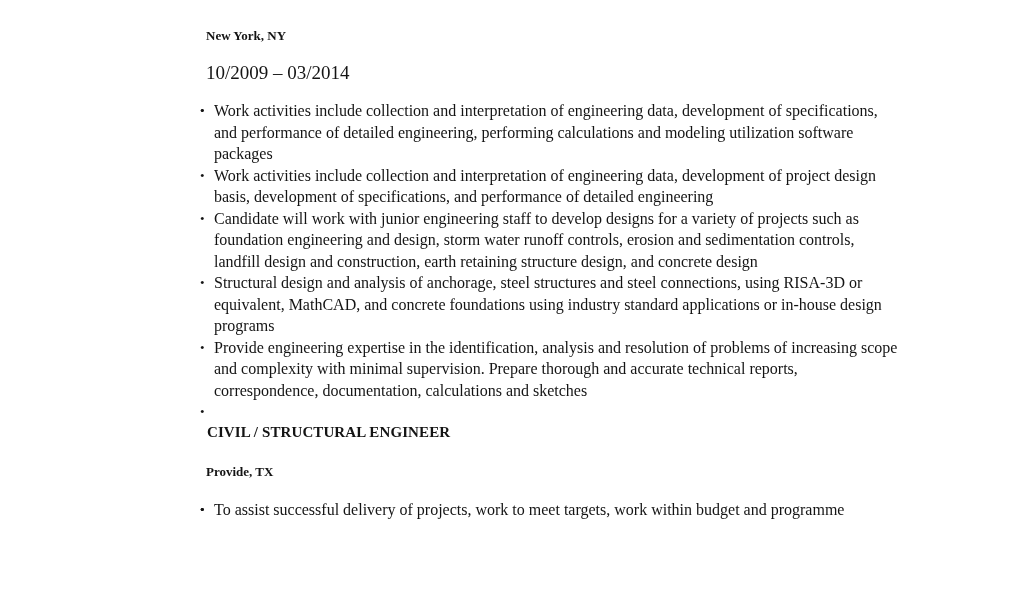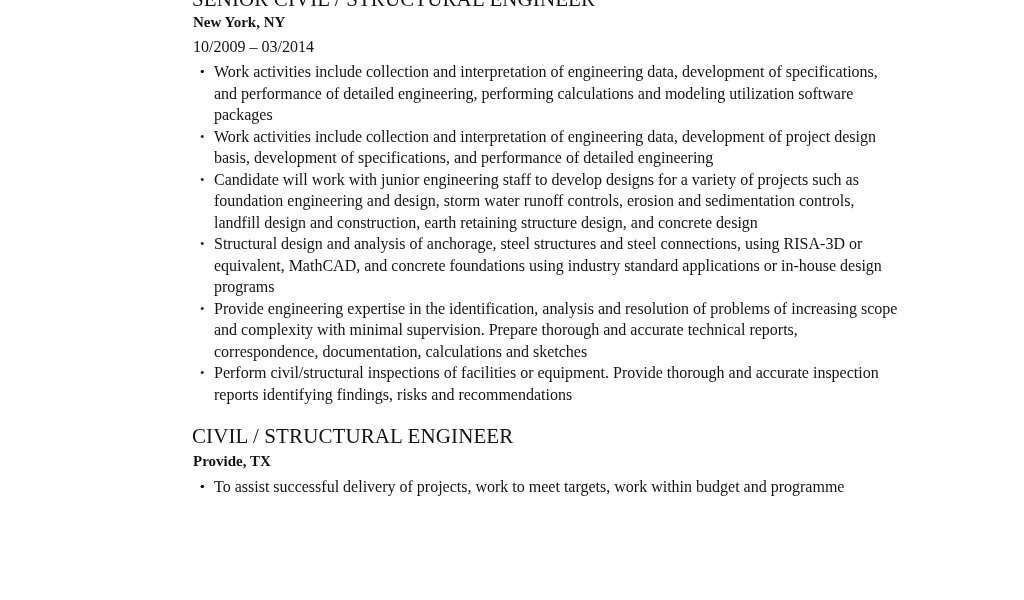--- a/index.html
+++ b/index.html
@@ -3,25 +3,25 @@
 <meta charset="utf-8">
 <style>
   html, body { margin: 0; padding: 0; }
   body {
     width: 1024px; height: 600px; overflow: hidden; background: #ffffff;
     font-family: "Liberation Serif", "DejaVu Serif", serif;
     color: #141414; position: relative;
   }
   .page { position: absolute; left: 189px; top: -14px; width: 800px; }
   .job-title {
-    font-weight: normal; font-size: 21px; line-height: 21px; margin: 3px;
+    font-weight: bold; font-size: 15px; line-height: 21px; margin: 18px;
     letter-spacing: 0.1px;
   }
-  .location { font-weight: bold; font-size: 15px; line-height: 21px; margin: 4px; }
-  .dates { font-size: 16px; line-height: 20px; margin: 4px; }
+  .location { font-weight: bold; font-size: 13px; line-height: 21px; margin: 17px; }
+  .dates { font-size: 19px; line-height: 20px; margin: 17px; }
   ul.duties { list-style: none; margin: 0; padding: 0; }
   ul.duties li {
     position: relative; padding-left: 25px; font-size: 16px; line-height: 21.5px;
     white-space: pre-line;
   }
   ul.duties li .bullet {
     position: absolute; left: 11px; top: 0; font-size: 13px; line-height: 21.5px;
   }
   .section { margin: 0; }
   .section + .section { margin-top: 20px; }
@@ -47,22 +47,21 @@
 basis, development of specifications, and performance of detailed engineering</span></li>
       <li><span class="bullet">•</span><span>Candidate will work with junior engineering staff to develop designs for a variety of projects such as
 foundation engineering and design, storm water runoff controls, erosion and sedimentation controls,
 landfill design and construction, earth retaining structure design, and concrete design</span></li>
       <li><span class="bullet">•</span><span>Structural design and analysis of anchorage, steel structures and steel connections, using RISA-3D or
 equivalent, MathCAD, and concrete foundations using industry standard applications or in-house design
 programs</span></li>
       <li><span class="bullet">•</span><span>Provide engineering expertise in the identification, analysis and resolution of problems of increasing scope
 and complexity with minimal supervision. Prepare thorough and accurate technical reports,
 correspondence, documentation, calculations and sketches</span></li>
-      <li><span class="bullet">•</span><span>Perform civil/structural inspections of facilities or equipment. Provide thorough and accurate inspection
-reports identifying findings, risks and recommendations</span></li>
+      <li><span class="bullet">•</span></li>
     </ul>
   </div>
 
   <div class="section" style="margin-top:21px;">
     <p class="job-title">CIVIL / STRUCTURAL ENGINEER</p>
     <p class="location">Provide, TX</p>
     <ul class="duties">
       <li><span class="bullet">•</span></li>
       <li><span class="bullet">•</span></li>
       <li><span class="bullet">•</span><span>To assist successful delivery of projects, work to meet targets, work within budget and programme</span></li>

